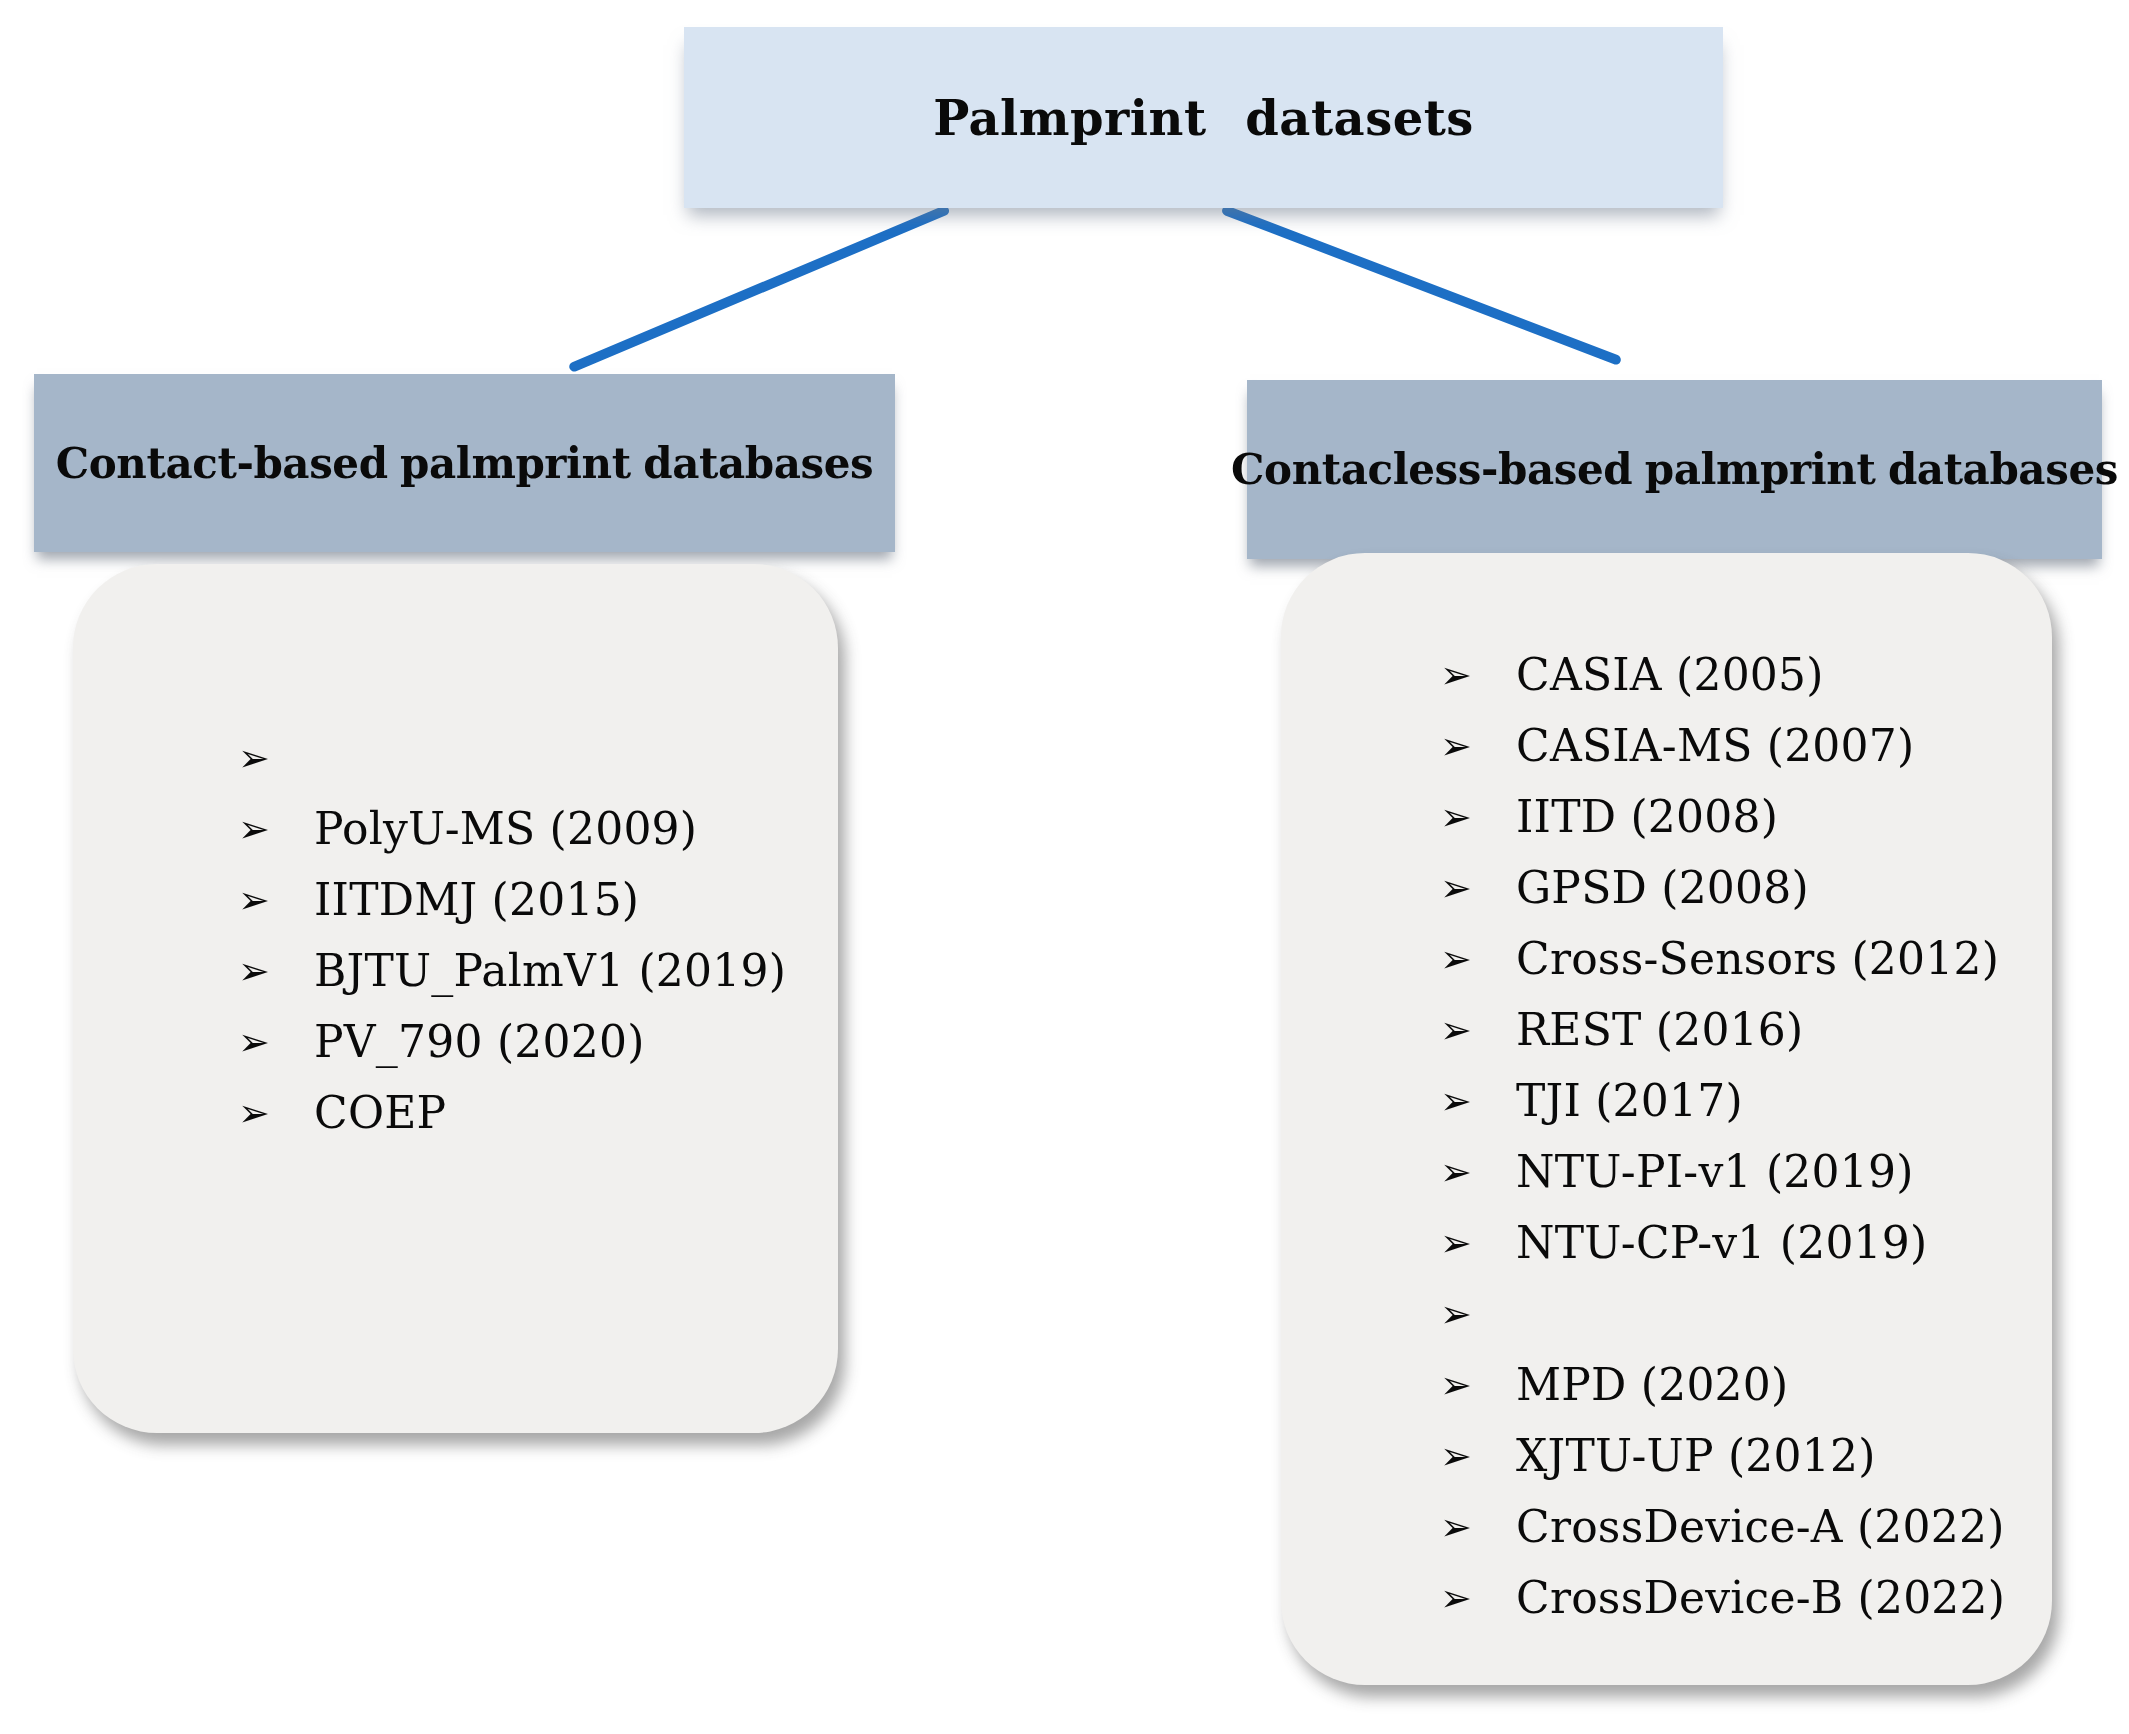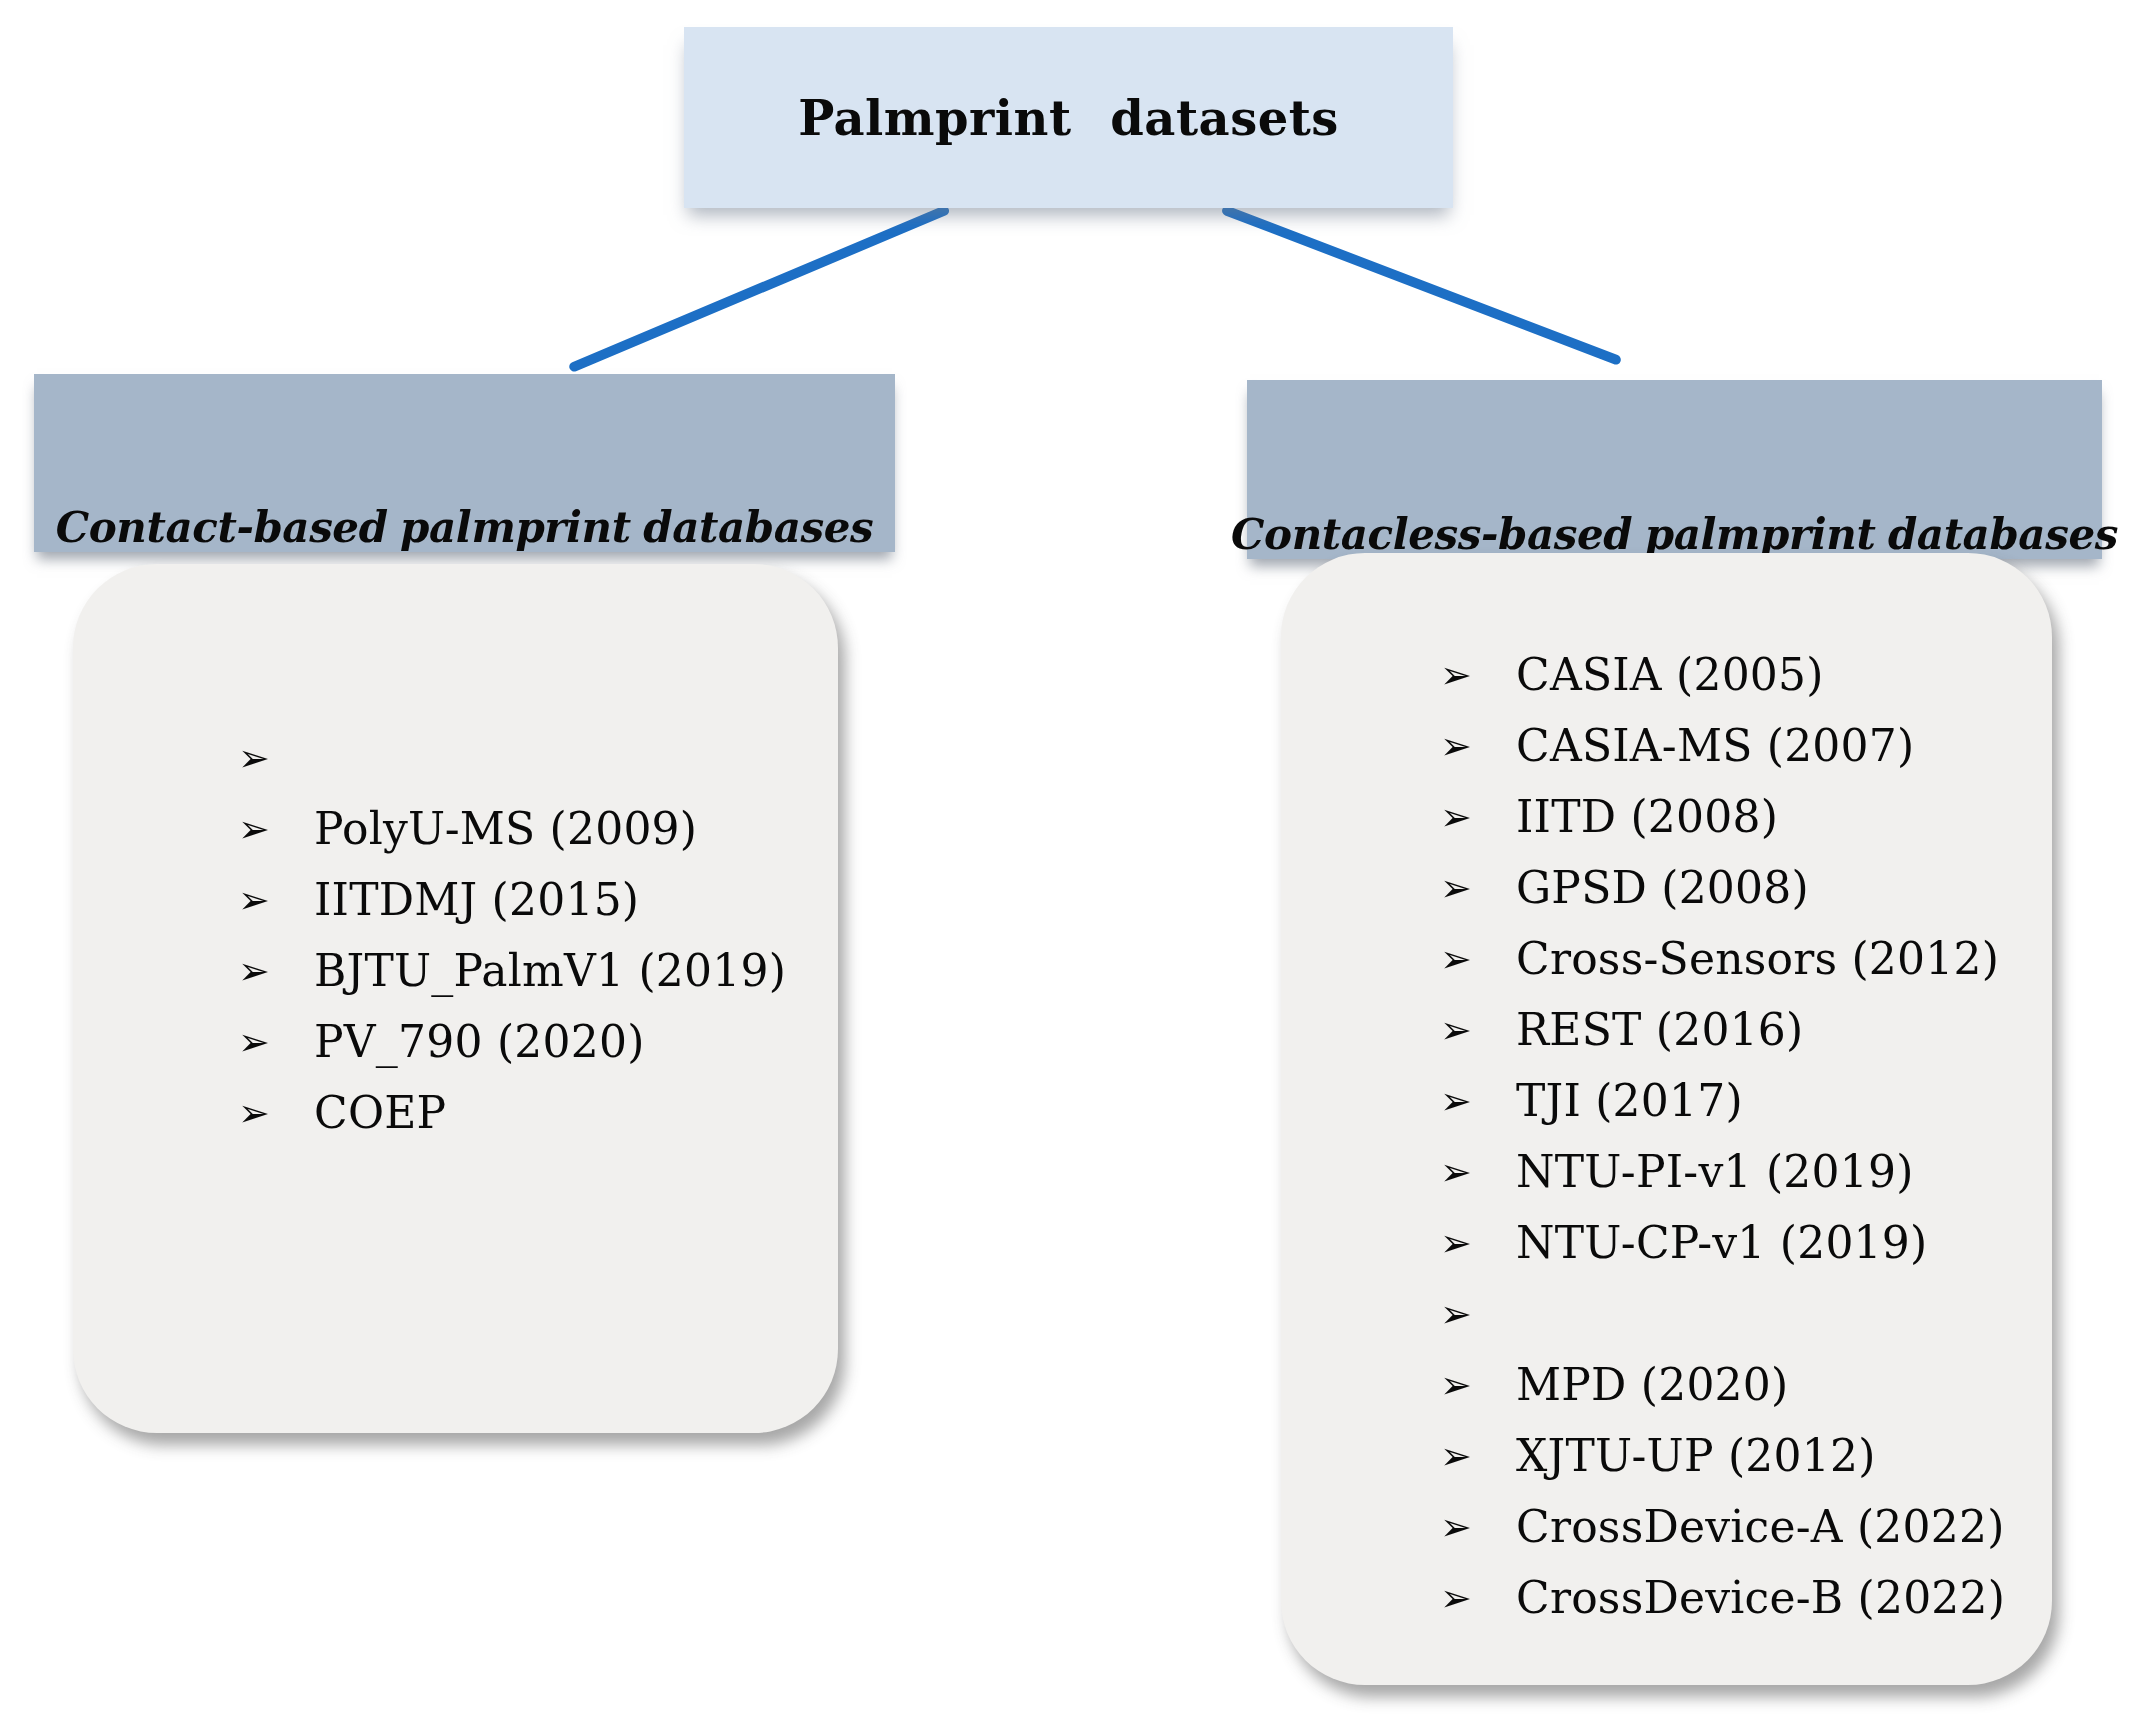--- a/index.html
+++ b/index.html
@@ -10,38 +10,38 @@
     background: #ffffff;
     overflow: hidden;
     font-family: "DejaVu Serif", "Liberation Serif", serif;
     color: #0a0a0a;
   }
 
   
   .root-box {
     position: absolute;
     left: 684px; top: 27px;
-    width: 769px; height: 181px;
+    width: 1039px; height: 181px;
     background: #d8e4f2;
     box-shadow: 0 12.6px 17px -4.2px rgba(110,122,140,0.55);
     display: flex; align-items: center; justify-content: center;
   }
   .root-box .title {
     font-size: 48px;
     font-weight: bold;
     word-spacing: 0.45em;
     letter-spacing: 0.01em;
   }
 
   
   .branch-header {
     position: absolute;
     background: #a5b6c9;
     box-shadow: 0 9.8px 12.6px -2.8px rgba(95,105,120,0.6);
-    display: flex; align-items: flex-end; justify-content: center; font-style: italic;
+    display: flex; align-items: center; justify-content: center;
   }
   .branch-header.left  { left: 34px;   top: 374px; width: 861px; height: 178px; }
   .branch-header.right { left: 1247px; top: 380px; width: 855px; height: 179px; }
   .branch-header .header-label {
     font-size: 42px;
     font-weight: bold;
     letter-spacing: -0.01em;
     word-spacing: -0.04em;
     white-space: nowrap;
   }

